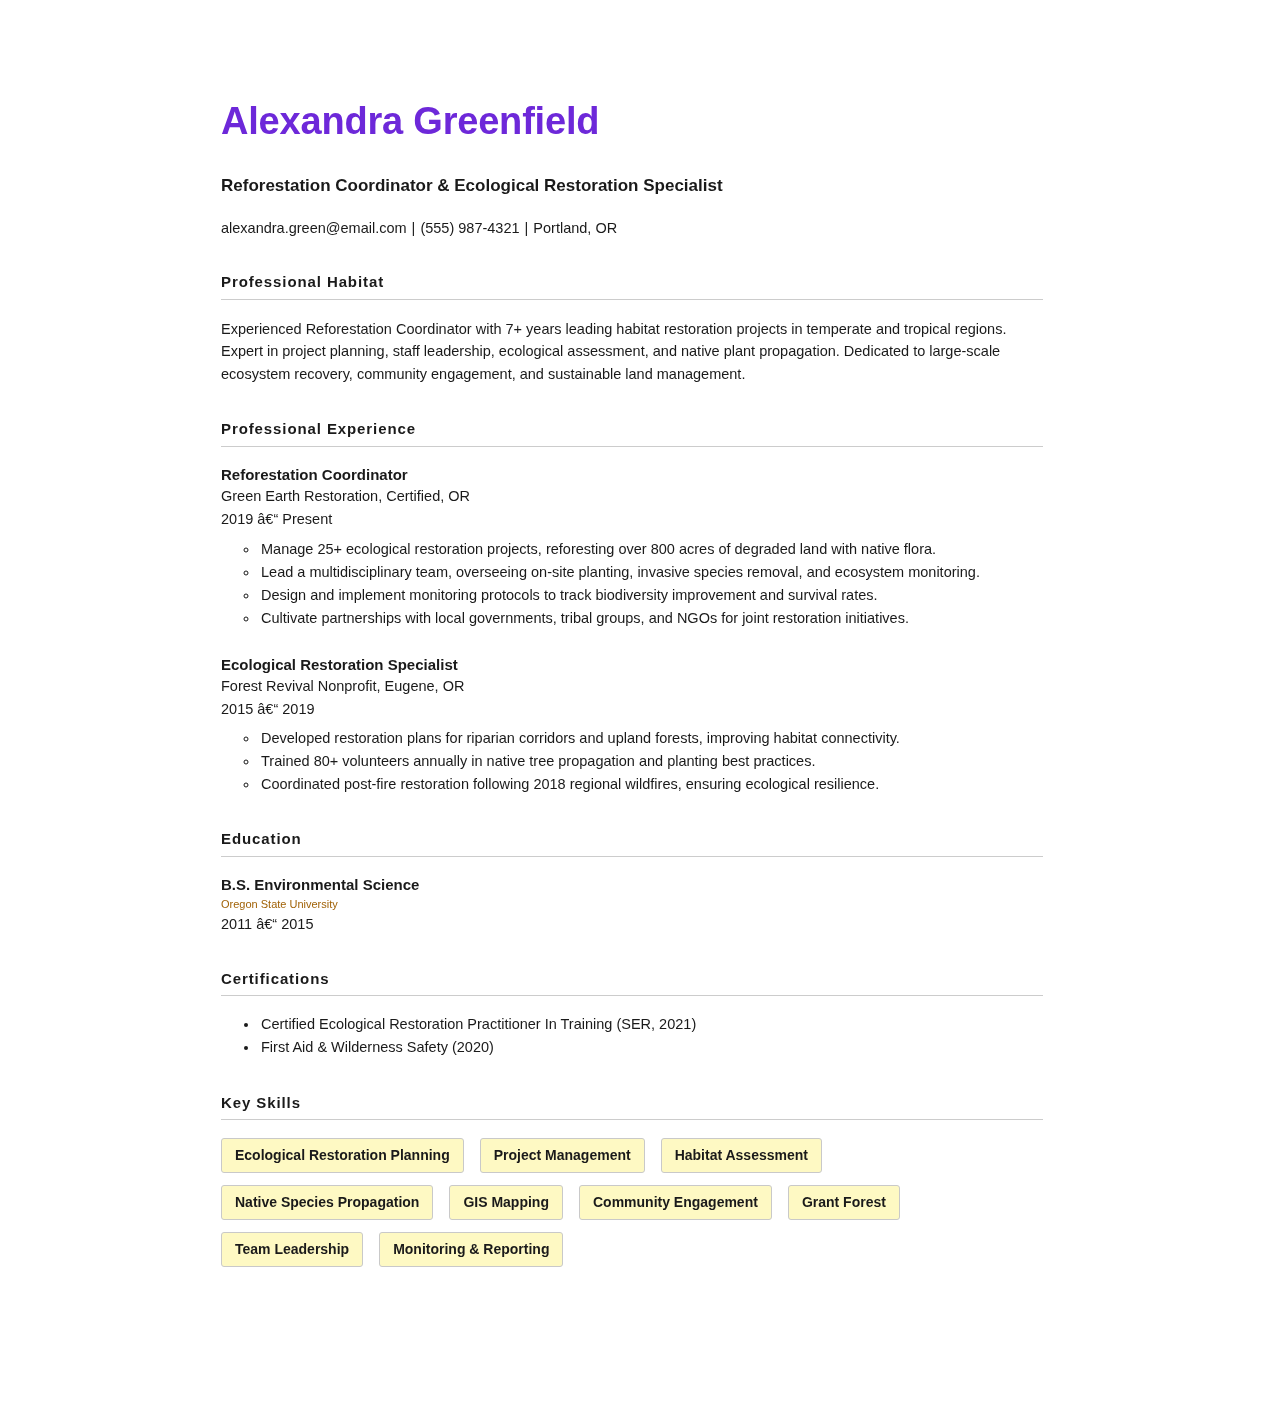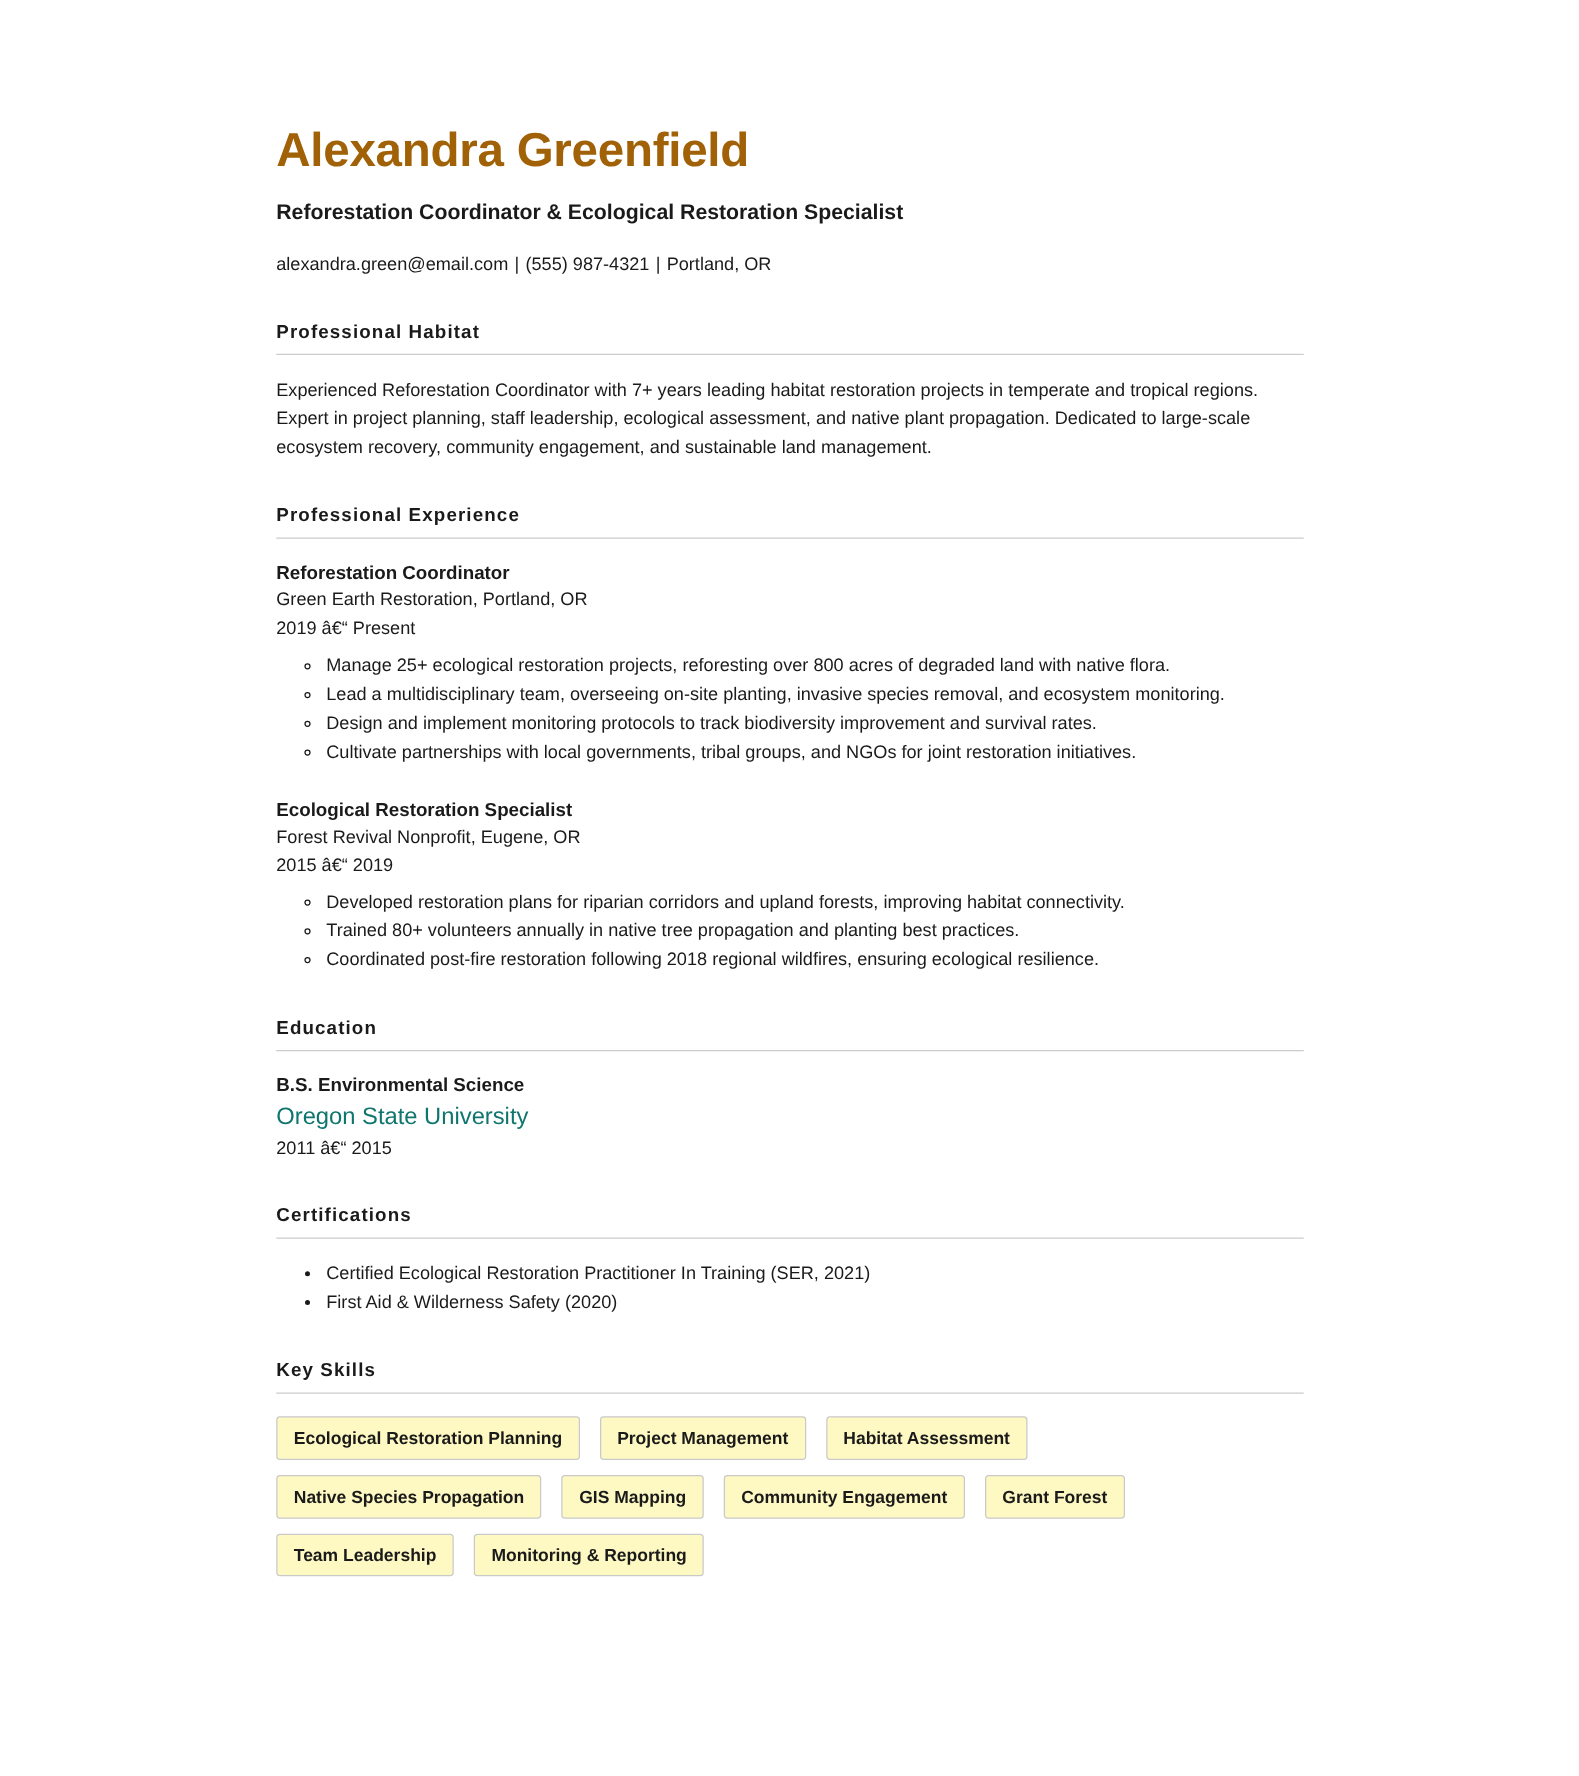--- a/index.html
+++ b/index.html
@@ -21,22 +21,22 @@
     padding-top: 100px;
     box-sizing: content-box;
   }
 
   
   .name {
     font-size: 38px;
     font-weight: 700;
     line-height: 1.12;
     letter-spacing: -0.2px;
-    margin: 0 0 16px 0;
-    color: #a16207;
+    margin: 0 0 32px 0;
+    color: #6d28d9;
   }
   .subtitle {
     font-size: 17px;
     font-weight: 700;
     line-height: 1.25;
     margin: 0 0 22px 0;
     color: #1a1a1a;
   }
   .contact {
     font-size: 14.5px;
@@ -120,24 +120,24 @@
 
   
   .edu-degree {
     font-size: 15px;
     font-weight: 700;
     margin: 0 0 3px 0;
     line-height: 1.3;
     color: #1a1a1a;
   }
   .edu-school {
-    font-size: 19px;
-    margin: 0 0 3px 0;
-    line-height: 1.35;
-    color: #0f766e;
+    font-size: 11px;
+    margin: 0 0 3px 0;
+    line-height: 1.35;
+    color: #a16207;
   }
   .edu-dates {
     font-size: 14.5px;
     margin: 0;
     line-height: 1.35;
     color: #1a1a1a;
   }
 
   
   ul.cert-list {
@@ -192,21 +192,21 @@
     <p class="summary-text">Experienced Reforestation Coordinator with 7+ years leading habitat restoration projects in temperate and tropical regions. Expert in project planning, staff leadership, ecological assessment, and native plant propagation. Dedicated to large-scale ecosystem recovery, community engagement, and sustainable land management.</p>
   </div>
 
   <div class="section">
     <div class="section-title">Professional Experience</div>
     <div class="section-rule"></div>
     <div>
 
       <div class="job">
         <div class="job-title">Reforestation Coordinator</div>
-        <div class="job-org">Green Earth Restoration, Portland, OR</div>
+        <div class="job-org">Green Earth Restoration, Certified, OR</div>
         <div class="job-dates">2019 â€“ Present</div>
         <ul class="job-bullets">
           <li>Manage 25+ ecological restoration projects, reforesting over 800 acres of degraded land with native flora.</li>
           <li>Lead a multidisciplinary team, overseeing on-site planting, invasive species removal, and ecosystem monitoring.</li>
           <li>Design and implement monitoring protocols to track biodiversity improvement and survival rates.</li>
           <li>Cultivate partnerships with local governments, tribal groups, and NGOs for joint restoration initiatives.</li>
         </ul>
       </div>
 
       <div class="job">

